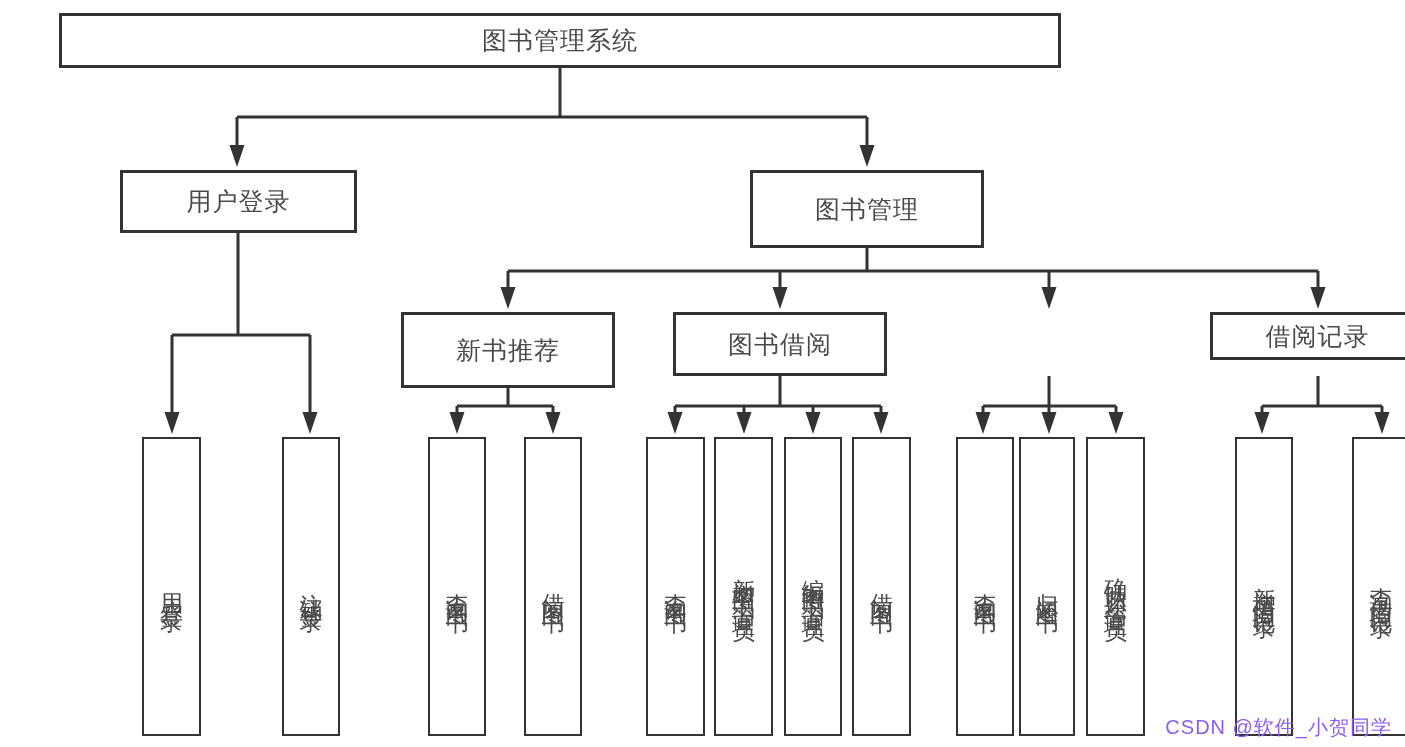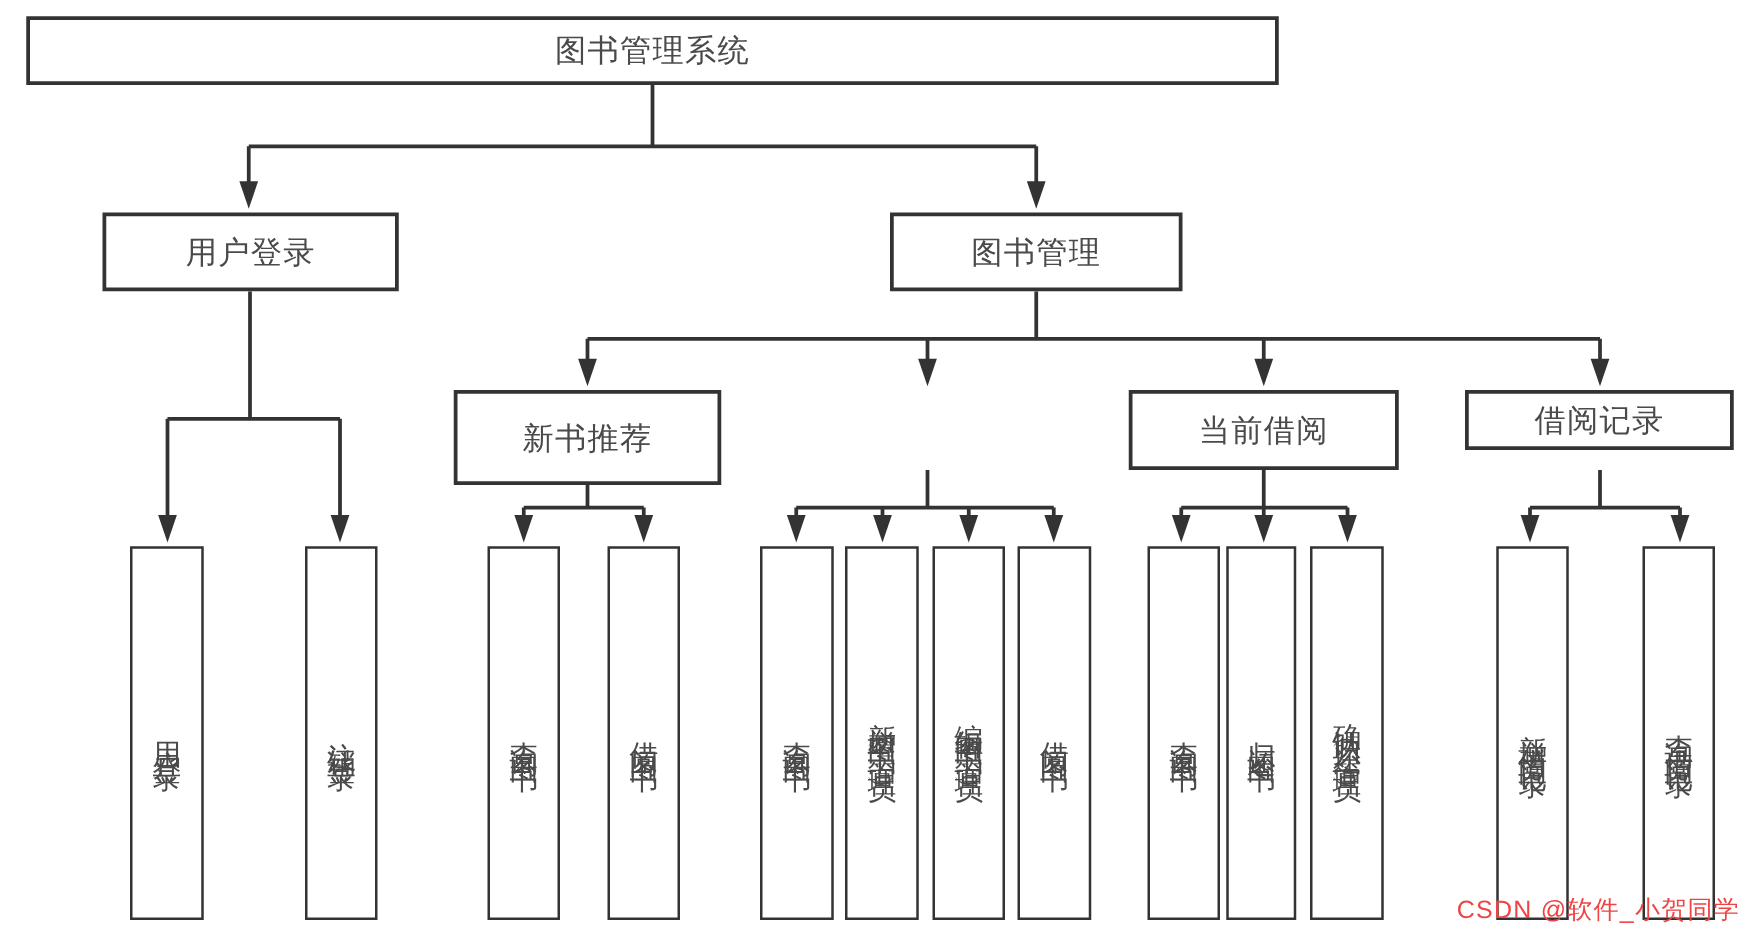--- a/index.html
+++ b/index.html
@@ -10,20 +10,21 @@
   body {
     font-family: "Liberation Sans", "DejaVu Sans", sans-serif;
     width: 1405px;
     height: 747px;
     position: relative;
     overflow: hidden;
   }
   .diagram {
     position: absolute;
     inset: 0;
+    margin-left: 38px;
   }
   .connectors {
     position: absolute;
     left: 0;
     top: 0;
     width: 1405px;
     height: 747px;
   }
   .node {
     position: absolute;
@@ -47,21 +48,21 @@
     font-size: 23px;
     letter-spacing: 6px;
     line-height: 1;
     color: #4a4a4a;
   }
   .watermark {
     position: absolute;
     top: 714px;
     right: 13px;
     font-size: 20px;
-    color: #ef4444;
+    color: #8b5cf6;
     letter-spacing: 1px;
     white-space: nowrap;
   }
 </style>
 </head>
 <body>
 
 <div class="diagram">
 
   <svg class="connectors" viewBox="0 0 1405 747" fill="none" stroke="#333333" stroke-width="3">
@@ -114,29 +115,29 @@
     </g>
   </svg>
 
   <div class="node" style="left:21px;top:13px;width:1002px;height:55px">
     <span>图书管理系统</span>
   </div>
 
   <div class="node" style="left:82px;top:170px;width:237px;height:63px">
     <span>用户登录</span>
   </div>
-  <div class="node" style="left:712px;top:170px;width:234px;height:63px">
+  <div class="node" style="left:712px;top:170px;width:234px;height:78px">
     <span>图书管理</span>
   </div>
 
   <div class="node" style="left:363px;top:312px;width:214px;height:76px">
     <span>新书推荐</span>
   </div>
-  <div class="node" style="left:903px;top:312px;width:216px;height:64px">
-    <span>当前借阅</span>
+  <div class="node" style="left:635px;top:312px;width:214px;height:64px">
+    <span>图书借阅</span>
   </div>
   <div class="node" style="left:1172px;top:312px;width:215px;height:48px">
     <span>借阅记录</span>
   </div>
 
   <div class="node leaf" style="left:104px;top:437px;width:59px;height:299px">
     <span class="vtext">用户登录</span>
   </div>
   <div class="node leaf" style="left:244px;top:437px;width:58px;height:299px">
     <span class="vtext">注销登录</span>

